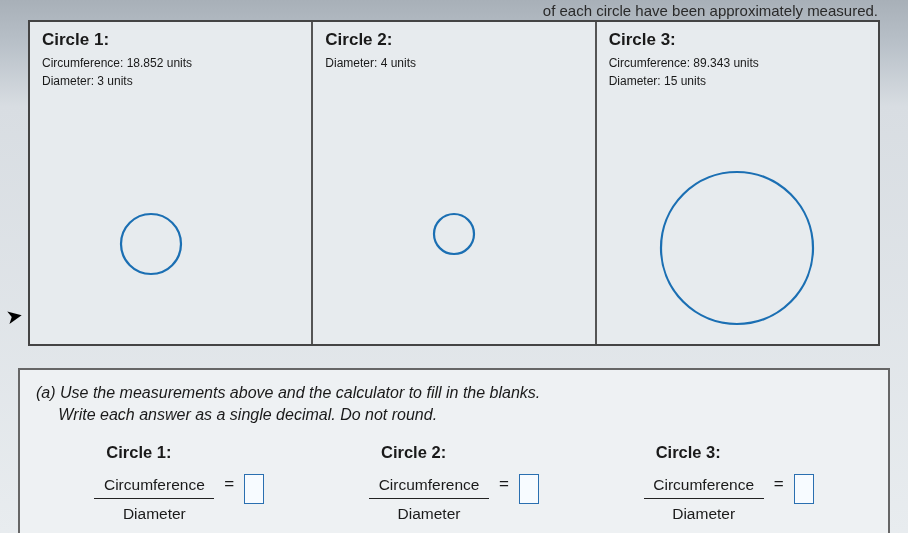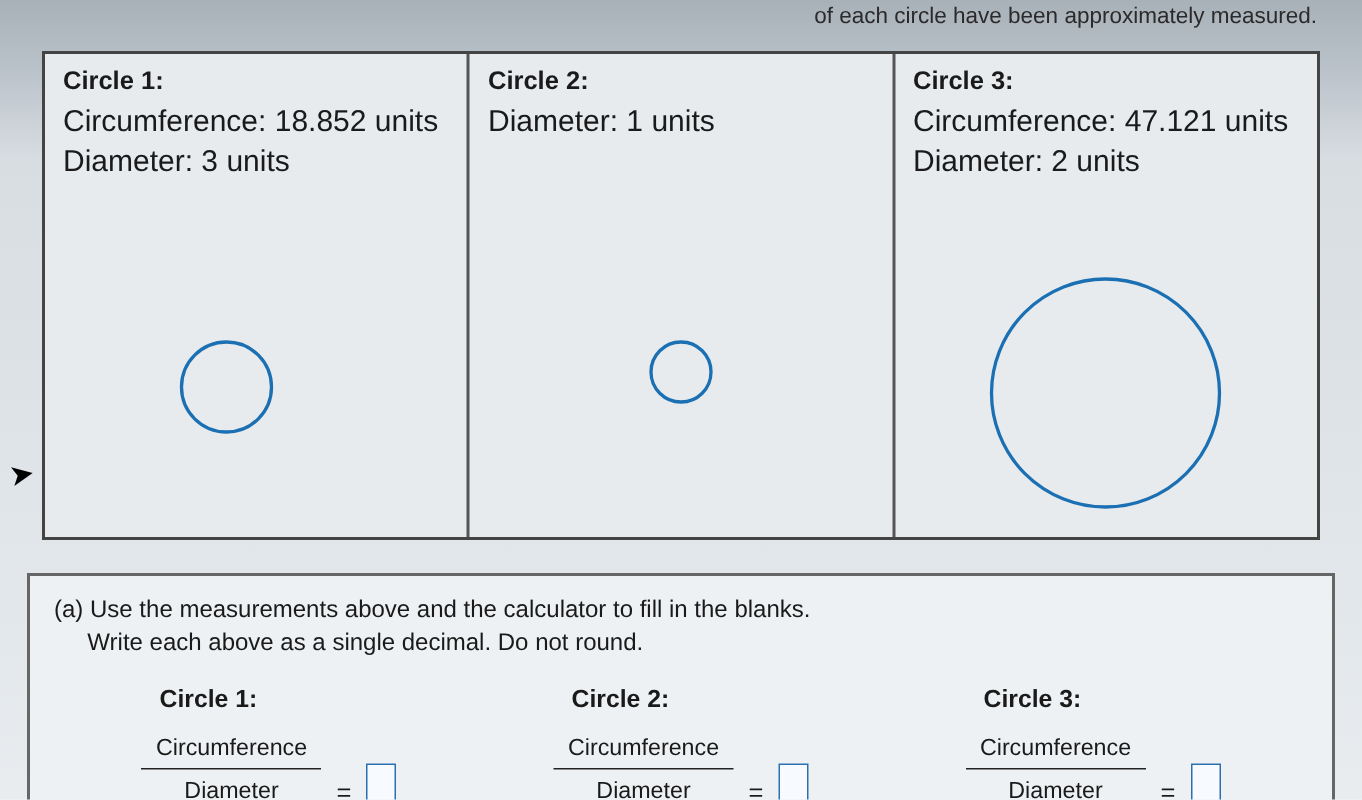--- a/index.html
+++ b/index.html
@@ -8,21 +8,21 @@
     height: 533px;
     font-family: Verdana, Geneva, sans-serif;
     background: linear-gradient(180deg, #a8b0b8 0%, #b8c0c8 8%, #d8dde2 20%, #e8ecef 100%);
     overflow: hidden;
     color: #1a1a1a;
   }
   .top-text {
     padding: 2px 30px 6px;
     font-size: 15px;
     color: #2a2a2a;
-    height: 34px;
+    height: 20px;
     overflow: hidden;
     text-align: right;
   }
   .circles-table {
     margin: 0 28px 20px 28px;
     display: flex;
     border: 2px solid #444;
     background: #e7ebee;
   }
   .circle-cell {
@@ -32,21 +32,21 @@
     position: relative;
     height: 322px;
   }
   .circle-cell:last-child { border-right: none; }
   .circle-cell .title {
     font-weight: bold;
     font-size: 17px;
     margin-bottom: 6px;
   }
   .circle-cell .line {
-    font-size: 20px;
+    font-size: 12px;
     margin-bottom: 4px;
   }
   .circ-area {
     position: absolute;
     left: 0; right: 0; bottom: 0;
     height: 200px;
     display: flex;
     align-items: center;
     justify-content: center;
   }
@@ -67,38 +67,39 @@
     margin: 22px 18px 0 18px;
     border: 2px solid #666;
     border-bottom: none;
     padding: 12px 16px 18px 16px;
     background: #eef1f3;
   }
   .part-a .prompt {
     font-size: 16px;
     line-height: 1.35;
     margin-bottom: 18px;
+    font-style: italic;
   }
   .part-a .prompt .label { display:inline; }
   .ratios {
     display: flex;
     justify-content: space-around;
     align-items: flex-start;
     padding: 0 6px;
   }
   .ratio-col { text-align: left; }
   .ratio-col .title2 {
     font-weight: bold;
     font-size: 16.5px;
     margin-bottom: 12px;
     padding-left: 12px;
   }
   .frac-row {
     display: flex;
-    align-items: flex-end;
+    align-items: flex-start;
     gap: 10px;
   }
   .frac {
     display: inline-flex;
     flex-direction: column;
     align-items: center;
     font-size: 15.5px;
   }
   .frac .num { padding: 2px 6px 4px; }
   .frac .bar {
@@ -128,46 +129,46 @@
     <div class="line">Circumference: 18.852 units</div>
     <div class="line">Diameter: 3 units</div>
     <div class="circ-area">
       <svg class="circ-svg" width="200" height="200">
           <circle cx="80" cy="100" r="30"></circle>
         </svg>
     </div>
   </div>
   <div class="circle-cell">
     <div class="title">Circle 2:</div>
-    <div class="line">Diameter: 1 units</div>
+    <div class="line">Diameter: 4 units</div>
     <div class="circ-area">
       <svg class="circ-svg" width="200" height="200">
           <circle cx="100" cy="90" r="20"></circle>
         </svg>
     </div>
   </div>
   <div class="circle-cell">
     <div class="title">Circle 3:</div>
-    <div class="line">Circumference: 47.121 units</div>
-    <div class="line">Diameter: 2 units</div>
+    <div class="line">Circumference: 89.343 units</div>
+    <div class="line">Diameter: 15 units</div>
     <div class="circ-area">
       <svg class="circ-svg" width="280" height="200">
           <circle cx="140" cy="104" r="76"></circle>
         </svg>
     </div>
   </div>
 </div>
 
 <div class="cursor">➤</div>
 
 <div class="part-a">
   <div class="prompt">
     <span class="label">(a)</span>
     <span>Use the measurements above and the calculator to fill in the blanks.</span><br>
-    &nbsp;&nbsp;&nbsp;&nbsp;&nbsp;<span>Write each above as a single decimal. Do not round.</span>
+    &nbsp;&nbsp;&nbsp;&nbsp;&nbsp;<span>Write each answer as a single decimal. Do not round.</span>
   </div>
   <div class="ratios">
     <div class="ratio-col">
       <div class="title2">Circle 1:</div>
       <div class="frac-row">
         <span class="frac">
           <span class="num">Circumference</span>
           <span class="bar"></span>
           <span class="den">Diameter</span>
         </span>

